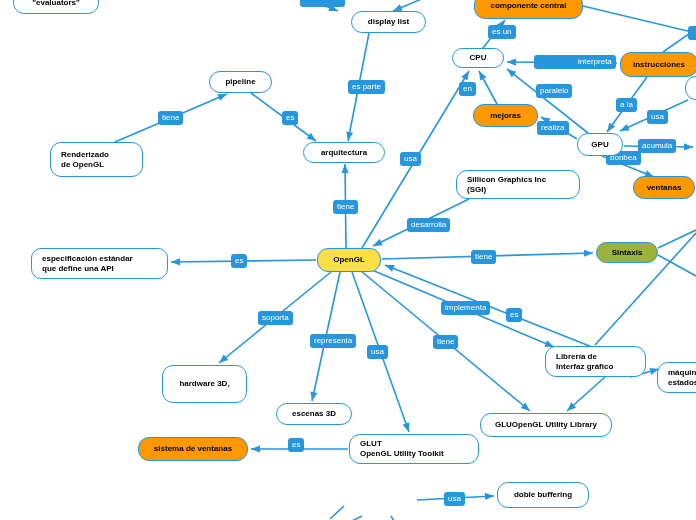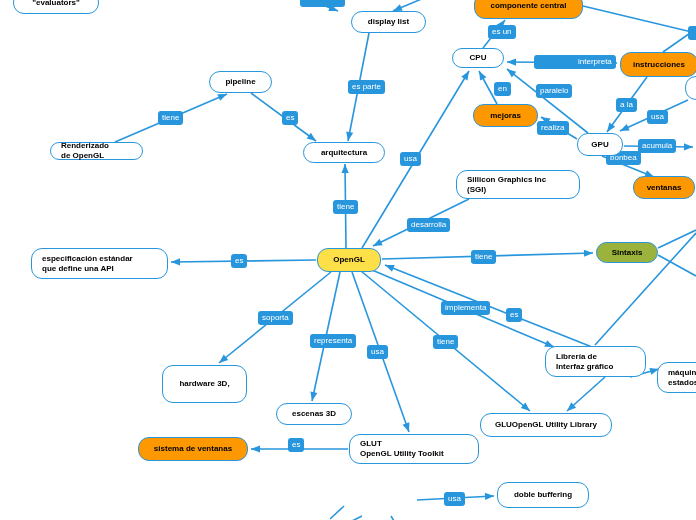--- a/index.html
+++ b/index.html
@@ -100,21 +100,21 @@
       <line x1="391" y1="516" x2="394" y2="521" stroke="#2896dd" stroke-width="1.6"></line>
       <line x1="330" y1="519" x2="344" y2="506" stroke="#2896dd" stroke-width="1.6"></line>
       <line x1="583" y1="6" x2="696" y2="33" stroke="#2896dd" stroke-width="1.6"></line>
       <line x1="663" y1="52" x2="696" y2="29" stroke="#2896dd" stroke-width="1.6"></line>
     </svg>
   <div id="labels-layer">
       <div class="edge-label" style="left: 300px; top: -7px; width: 45px; height: 14px;"></div>
       <div class="edge-label" style="left: 488px; top: 25px;">es un</div>
       <div class="edge-label" style="left: 534px; top: 55px; padding-left: 44px;">interpreta</div>
       <div class="edge-label" style="left: 536px; top: 84px;">paralelo</div>
-      <div class="edge-label" style="left: 494px; top: 82px;">en</div>
+      <div class="edge-label" style="left: 459px; top: 82px;">en</div>
       <div class="edge-label" style="left: 616px; top: 98px;">a la</div>
       <div class="edge-label" style="left: 647px; top: 110px;">usa</div>
       <div class="edge-label" style="left: 537px; top: 121px;">realiza</div>
       <div class="edge-label" style="left: 638px; top: 139px;">acumula</div>
       <div class="edge-label" style="left: 606px; top: 151px;">bonbea</div>
       <div class="edge-label" style="left: 348px; top: 80px;">es parte</div>
       <div class="edge-label" style="left: 158px; top: 111px;">tiene</div>
       <div class="edge-label" style="left: 282px; top: 111px;">es</div>
       <div class="edge-label" style="left: 400px; top: 152px;">usa</div>
       <div class="edge-label" style="left: 333px; top: 200px;">tiene</div>
@@ -134,28 +134,28 @@
   <div id="nodes-layer">
       <div class="node concept" style="left: 13px; top: -9px; width: 86px; height: 23px;">"evaluators"</div>
       <div class="node concept" style="left: 351px; top: 11px; width: 75px; height: 22px;">display list</div>
       <div class="node key" style="left: 474px; top: -7px; width: 109px; height: 26px;">componente central</div>
       <div class="node concept" style="left: 452px; top: 48px; width: 52px; height: 20px;">CPU</div>
       <div class="node key" style="left: 620px; top: 52px; width: 78px; height: 25px;">instrucciones</div>
       <div class="node concept" style="left: 209px; top: 71px; width: 63px; height: 22px;">pipeline</div>
       <div class="node key" style="left: 473px; top: 104px; width: 65px; height: 23px;">mejoras</div>
       <div class="node concept" style="left: 577px; top: 133px; width: 46px; height: 23px;">GPU</div>
       <div class="node key" style="left: 633px; top: 176px; width: 62px; height: 23px;">ventanas</div>
-      <div class="node concept left" style="left: 50px; top: 142px; width: 93px; height: 18px;">Renderizado
+      <div class="node concept left" style="left: 50px; top: 142px; width: 93px; height: 35px;">Renderizado
 de OpenGL</div>
       <div class="node concept" style="left: 303px; top: 142px; width: 82px; height: 21px;">arquitectura</div>
       <div class="node concept left" style="left: 456px; top: 170px; width: 124px; height: 29px;">Sillicon Graphics Inc
 (SGI)</div>
       <div class="node accent" style="left: 596px; top: 242px; width: 62px; height: 21px;">Sintaxis</div>
       <div class="node central" style="left: 317px; top: 248px; width: 64px; height: 24px;">OpenGL</div>
-      <div class="node concept left" style="left: 31px; top: 248px; width: 137px; height: 31px;">especificación estándar
+      <div class="node concept left" style="left: 31px; top: 248px; width: 137px; height: 31px; border-radius: 10px;">especificación estándar
 que define una API</div>
       <div class="node concept left" style="left: 545px; top: 346px; width: 101px; height: 31px;">Librería de
 Interfaz gráfico</div>
       <div class="node concept left" style="left: 657px; top: 362px; width: 105px; height: 31px;">máquina de
 estados</div>
       <div class="node concept" style="left: 162px; top: 365px; width: 85px; height: 38px;">hardware 3D,</div>
       <div class="node concept" style="left: 276px; top: 403px; width: 76px; height: 22px;">escenas 3D</div>
       <div class="node concept" style="left: 480px; top: 413px; width: 132px; height: 24px;">GLUOpenGL Utility Library</div>
       <div class="node concept left" style="left: 349px; top: 434px; width: 130px; height: 30px;">GLUT
 OpenGL Utility Toolkit</div>

